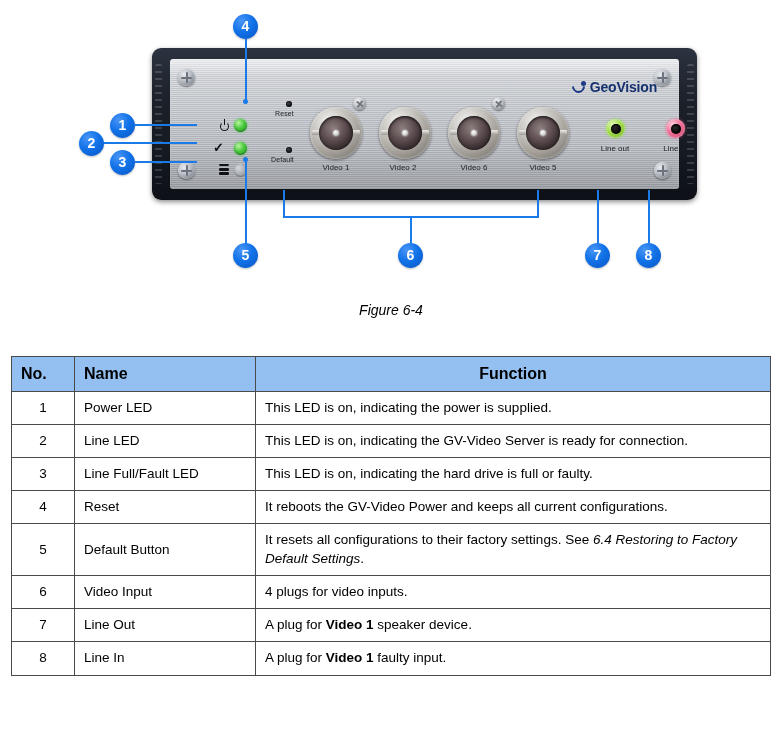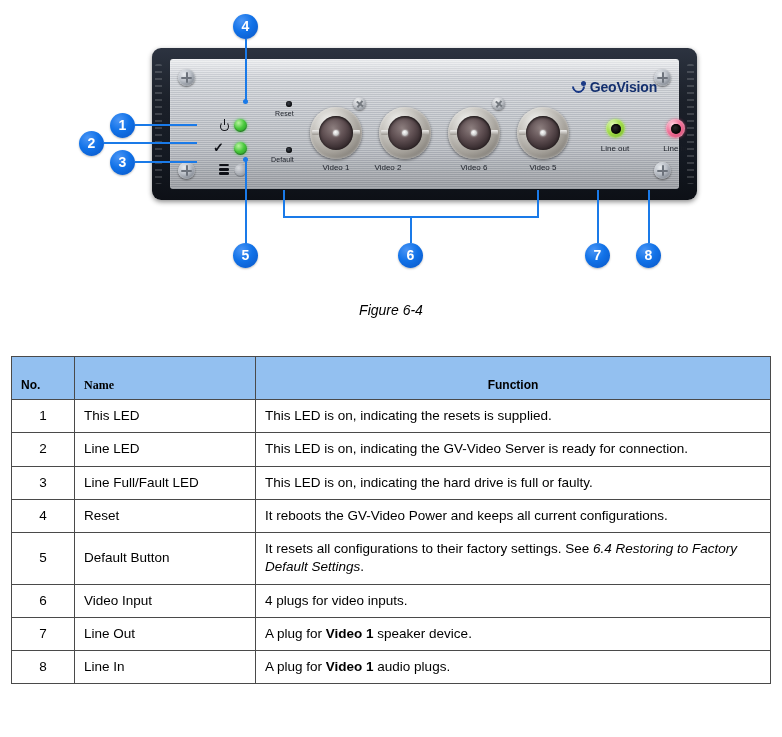--- a/index.html
+++ b/index.html
@@ -373,29 +373,29 @@
   }
   #spec-table th, #spec-table td {
     border: 1px solid #4a4a4a;
     padding: 7px 9px;
     vertical-align: middle;
     line-height: 1.35;
   }
   #spec-table thead th {
     background: #93c0f0;
     font-weight: bold;
-    font-size: 12px;
-    padding-top: 20px;
+    font-size: 16px;
+    padding-top: 6px;
     padding-bottom: 6px;
   }
   #spec-table .col-no   { width: 44px;  text-align: center; }
   #spec-table .col-name { width: 162px; }
   #spec-table tbody .col-no { text-align: center; }
   #spec-table thead .col-no   { text-align: left; padding-left: 9px; }
-  #spec-table thead .col-name { text-align: left; font-family: Liberation Serif, serif; }
+  #spec-table thead .col-name { text-align: left; }
   .cell-em { font-style: italic; }
   .cell-strong { font-weight: bold; }
 </style>
 </head>
 <body>
 
 <div id="figure-area">
 
   <div class="device">
     <div class="device-bezel"></div>
@@ -438,21 +438,21 @@
       <div class="bnc" style="left:140px;">
         <span class="lug l"></span>
           <span class="lug r"></span>
       </div>
       <div class="v-label" style="left:140px;">Video 1</div>
 
       <div class="bnc" style="left:209px;">
         <span class="lug l"></span>
           <span class="lug r"></span>
       </div>
-      <div class="v-label" style="left:192px;">Video 2</div>
+      <div class="v-label" style="left:207px;">Video 2</div>
 
       <div class="bnc" style="left:278px;">
         <span class="lug l"></span>
           <span class="lug r"></span>
       </div>
       <div class="v-label" style="left:278px;">Video 6</div>
 
       <div class="bnc" style="left:347px;">
         <span class="lug l"></span>
           <span class="lug r"></span>
@@ -509,22 +509,22 @@
   <thead>
     <tr>
       <th class="col-no">No.</th>
       <th class="col-name">Name</th>
       <th>Function</th>
     </tr>
   </thead>
   <tbody>
     <tr>
       <td class="col-no">1</td>
-      <td class="col-name">This LED</td>
-      <td>This LED is on, indicating the resets is supplied.</td>
+      <td class="col-name">Power LED</td>
+      <td>This LED is on, indicating the power is supplied.</td>
     </tr>
     <tr>
       <td class="col-no">2</td>
       <td class="col-name">Line LED</td>
       <td>This LED is on, indicating the GV-Video Server is ready for connection.</td>
     </tr>
     <tr>
       <td class="col-no">3</td>
       <td class="col-name">Line Full/Fault LED</td>
       <td>This LED is on, indicating the hard drive is full or faulty.</td>
@@ -545,16 +545,16 @@
       <td>4 plugs for video inputs.</td>
     </tr>
     <tr>
       <td class="col-no">7</td>
       <td class="col-name">Line Out</td>
       <td><span>A plug for </span><span class="cell-strong">Video 1</span><span> speaker device.</span></td>
     </tr>
     <tr>
       <td class="col-no">8</td>
       <td class="col-name">Line In</td>
-      <td><span>A plug for </span><span class="cell-strong">Video 1</span><span> audio plugs.</span></td>
+      <td><span>A plug for </span><span class="cell-strong">Video 1</span><span> faulty input.</span></td>
     </tr>
   </tbody>
 </table>
 
 </body></html>

